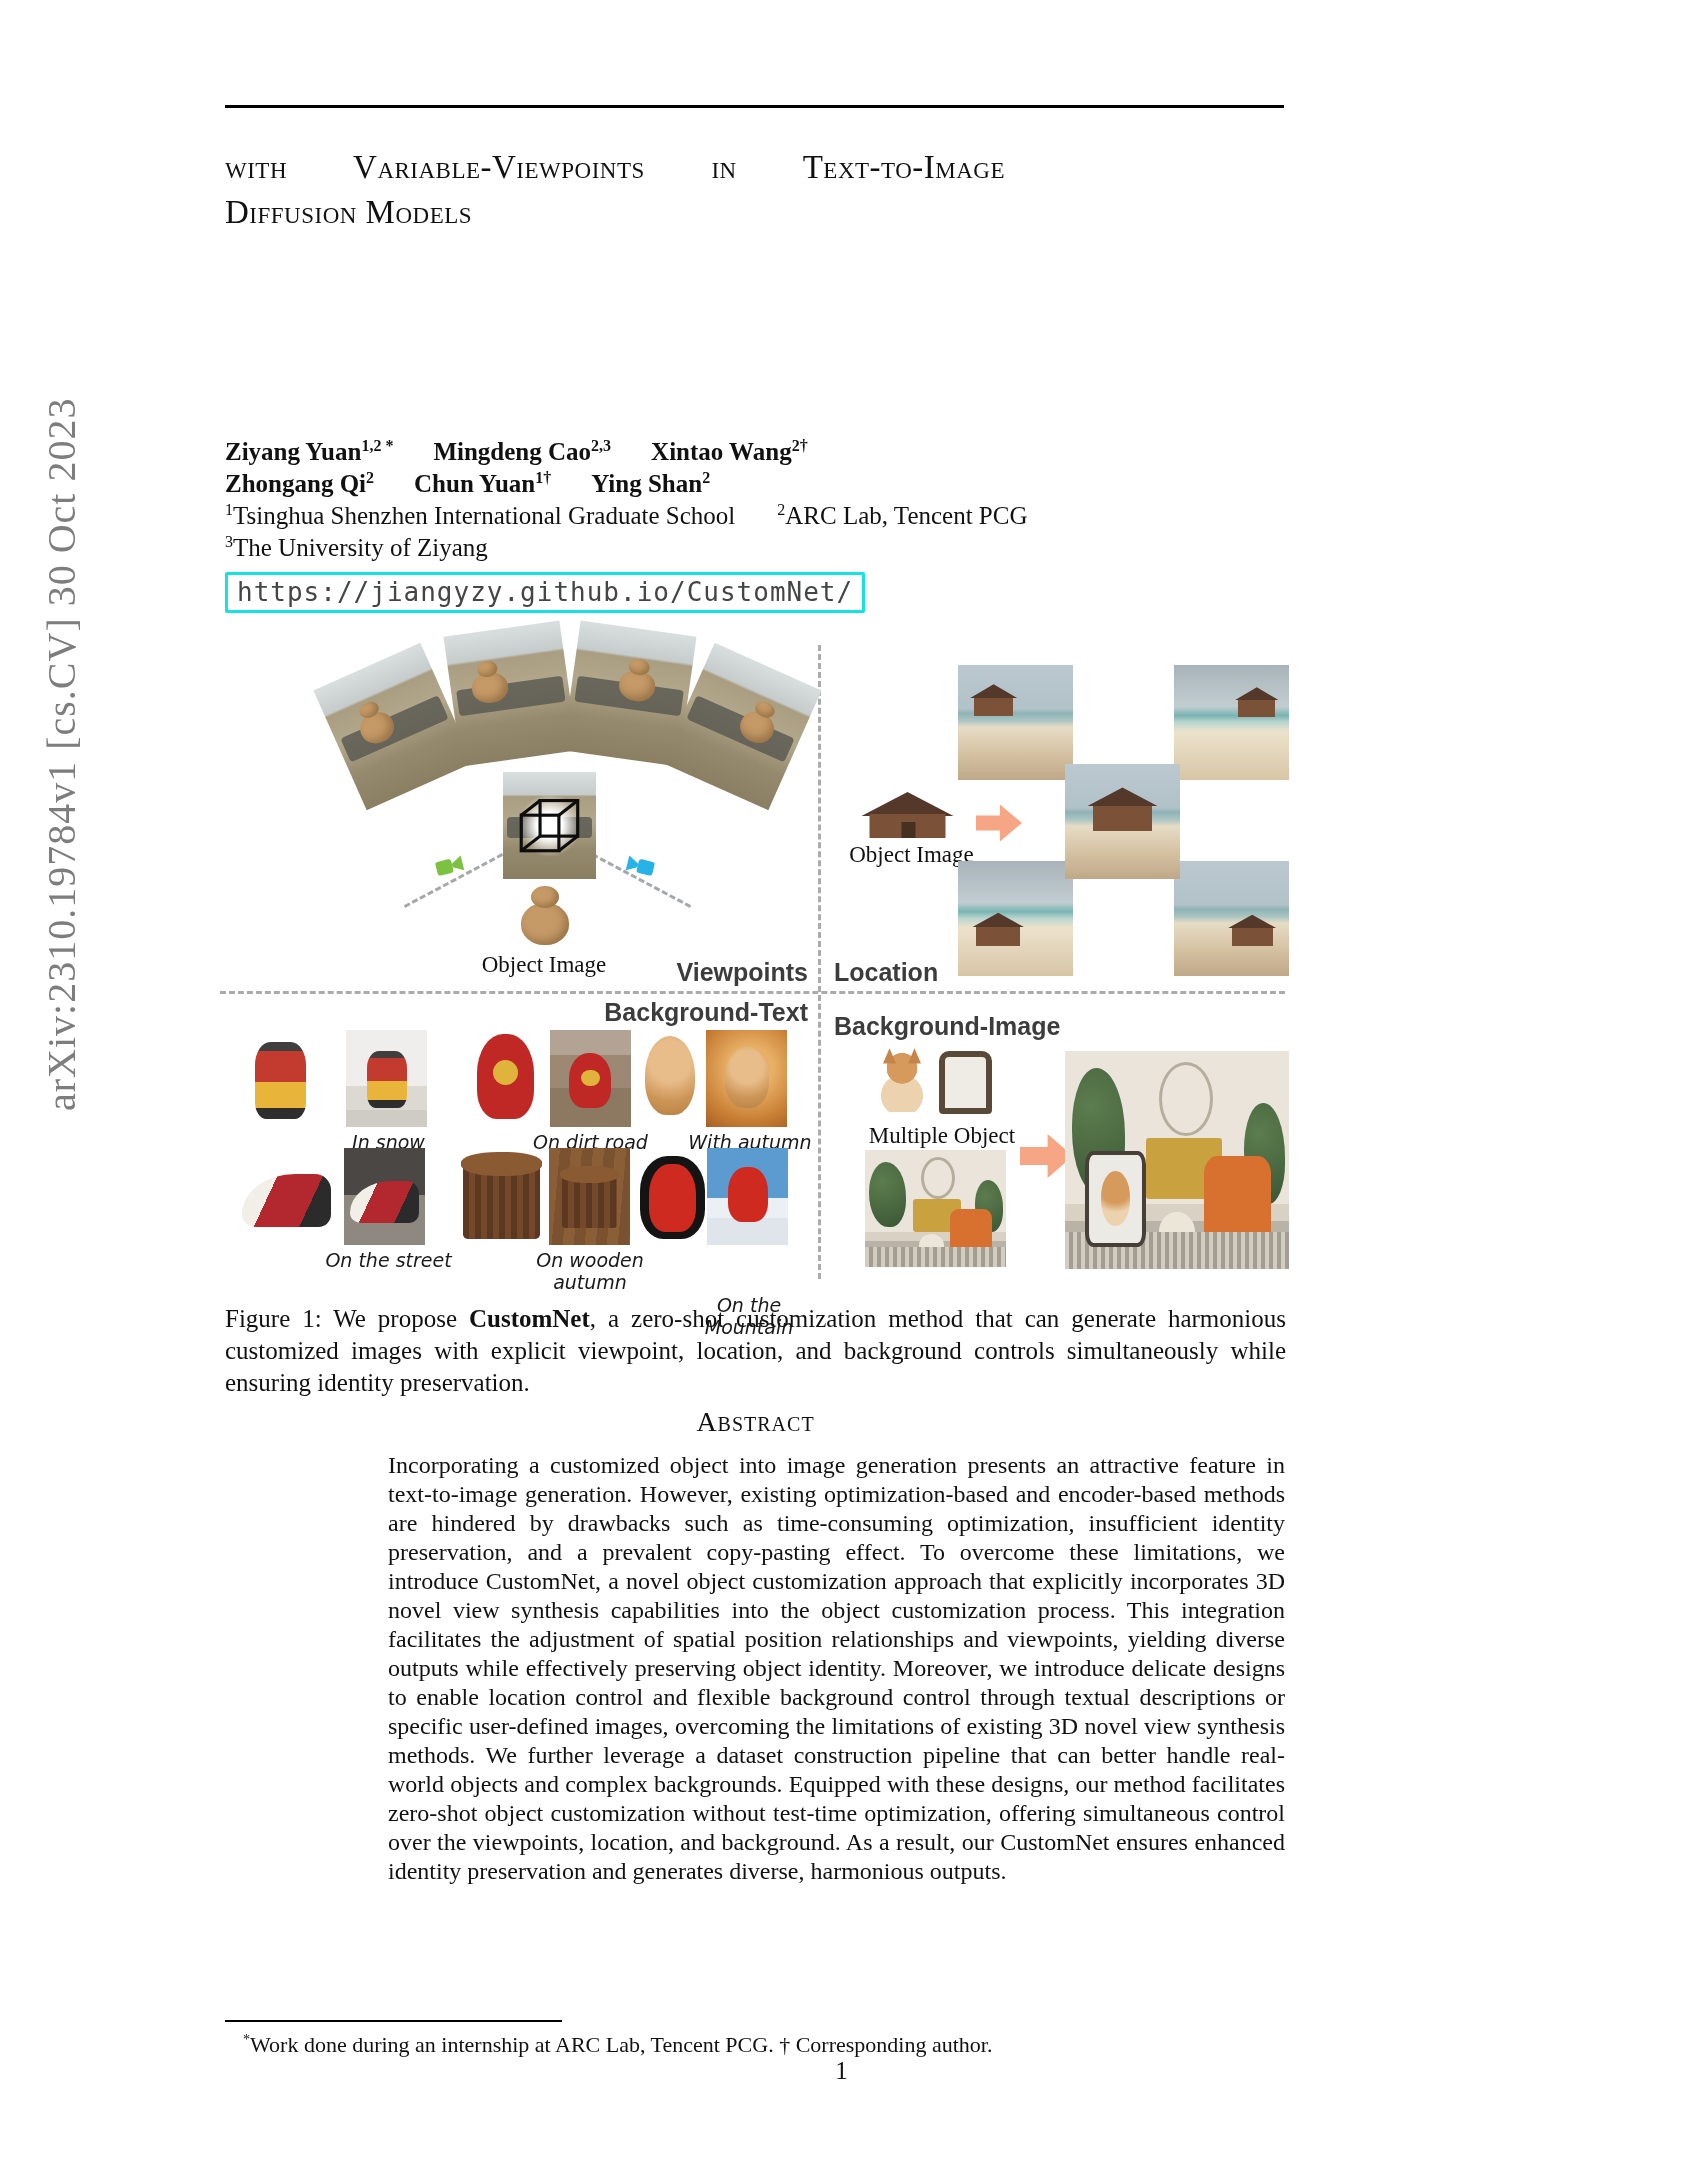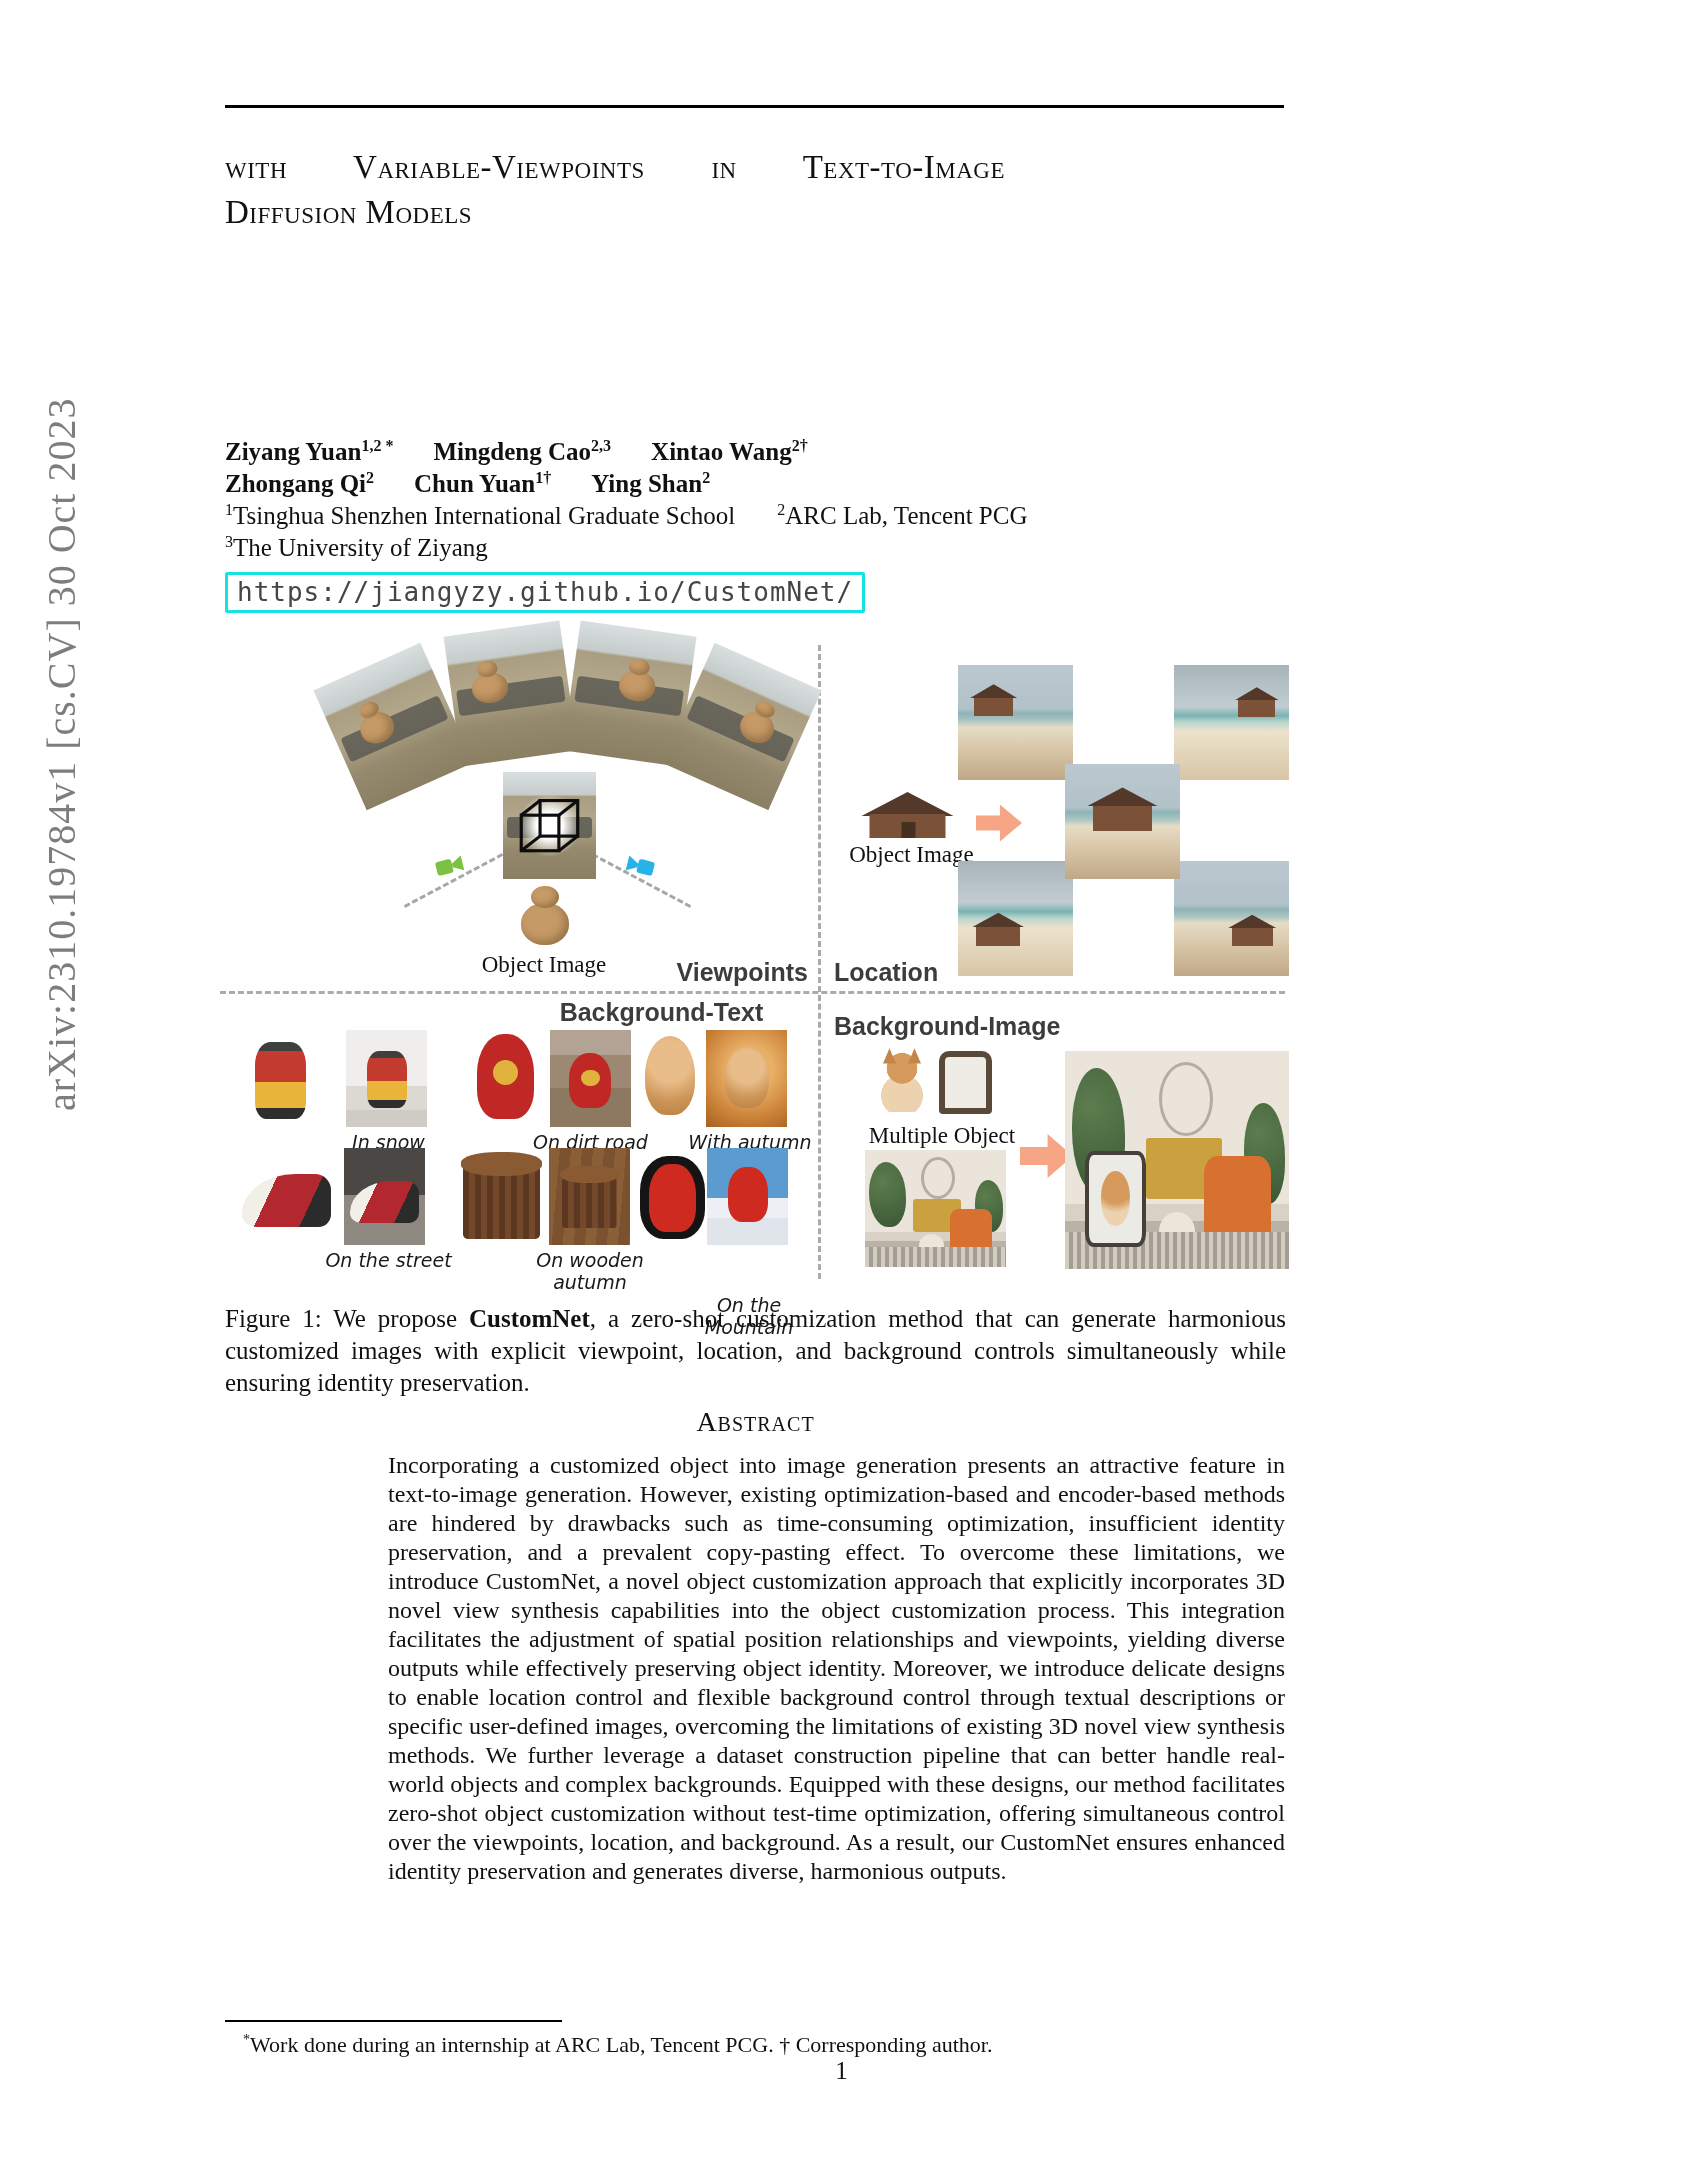--- a/index.html
+++ b/index.html
@@ -153,21 +153,21 @@
     <a class="urlbox" href="#">https://jiangyzy.github.io/CustomNet/</a>
   </div>
 
   <div class="fig">
 
     <div class="vline"></div>
     <div class="hline"></div>
 
     <div class="qlabel" style="left:614px;top:958px;width:194px;text-align:right;">Viewpoints</div>
     <div class="qlabel" style="left:834px;top:958px;">Location</div>
-    <div class="qlabel" style="left:515px;top:998px;width:293px;text-align:center;">Background-Text</div>
+    <div class="qlabel" style="left:515px;top:998px;width:293px;text-align:right;">Background-Text</div>
     <div class="qlabel" style="left:834px;top:998px;margin-top:14px;">Background-Image</div>
 
     <div class="photo bench" style="left:335px;top:661px;width:117px;height:131px;transform:rotate(-24deg);z-index:1;">
       <span class="bear" style="left:22%;top:34%;width:34px;height:30px;"></span>
     </div>
     <div class="photo bench" style="left:452px;top:628px;width:117px;height:131px;transform:rotate(-8deg);z-index:2;">
       <span class="bear" style="left:18%;top:32%;width:36px;height:30px;"></span>
     </div>
     <div class="photo bench" style="left:571px;top:628px;width:117px;height:131px;transform:rotate(8deg);z-index:2;">
       <span class="bear" style="left:40%;top:32%;width:36px;height:30px;"></span>

